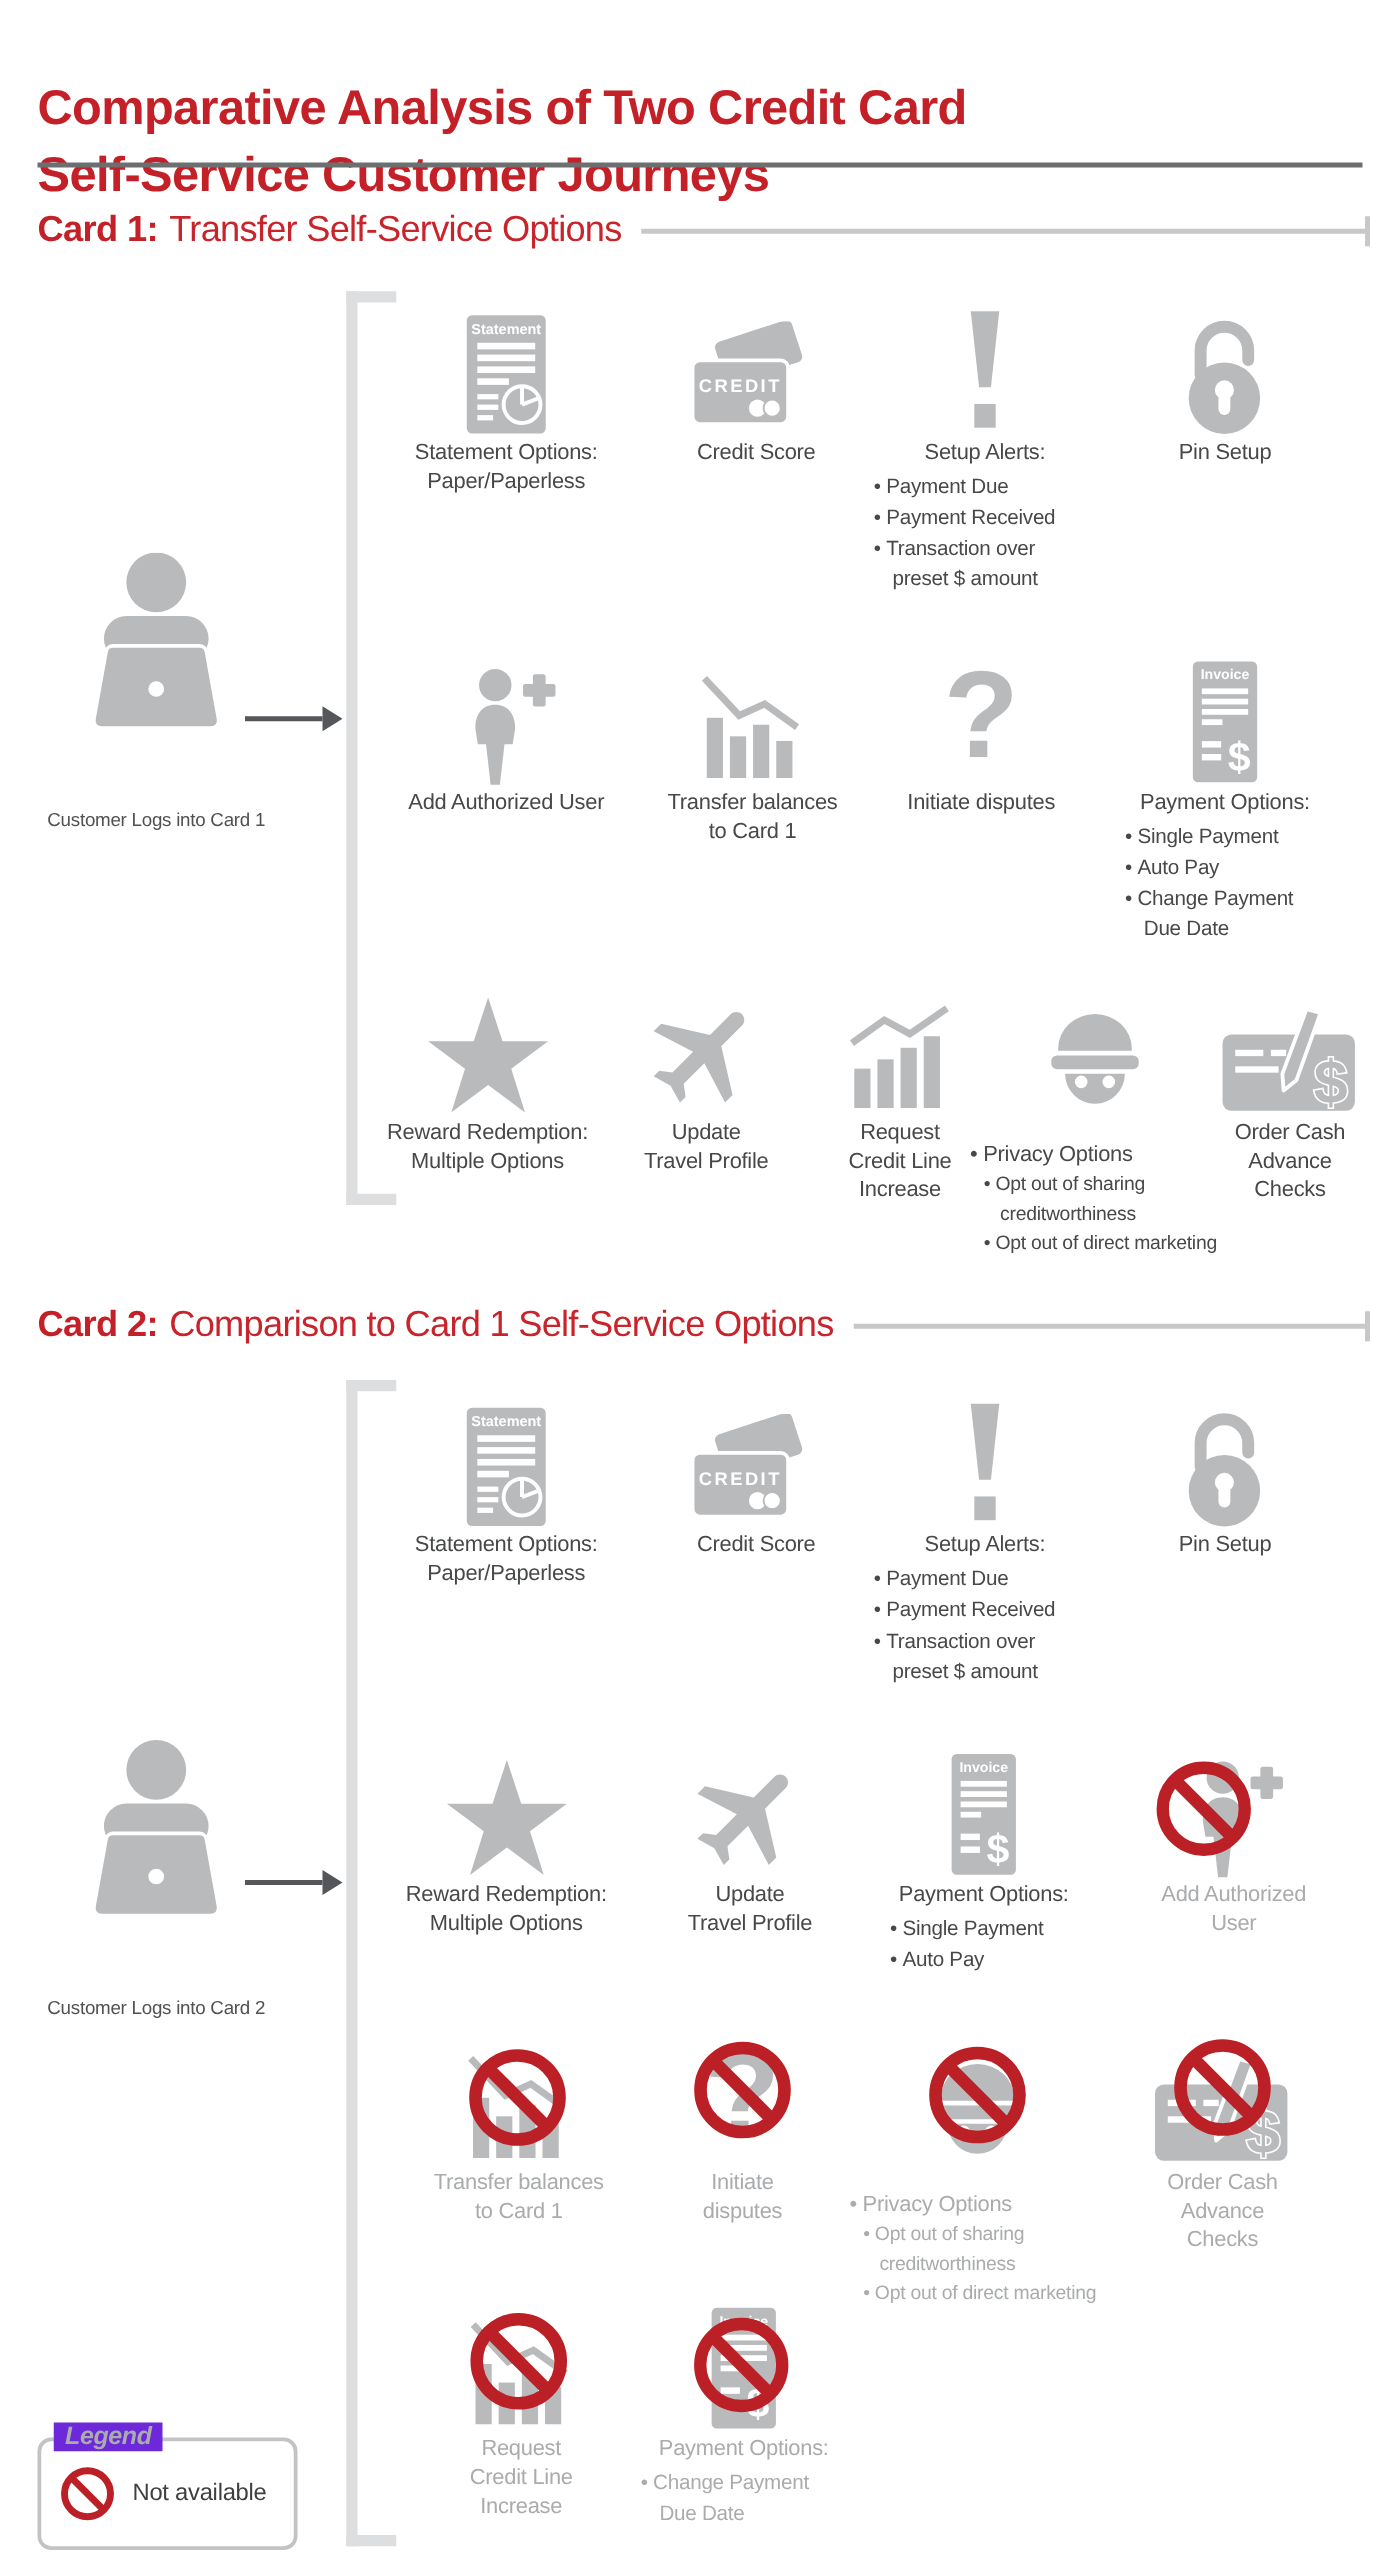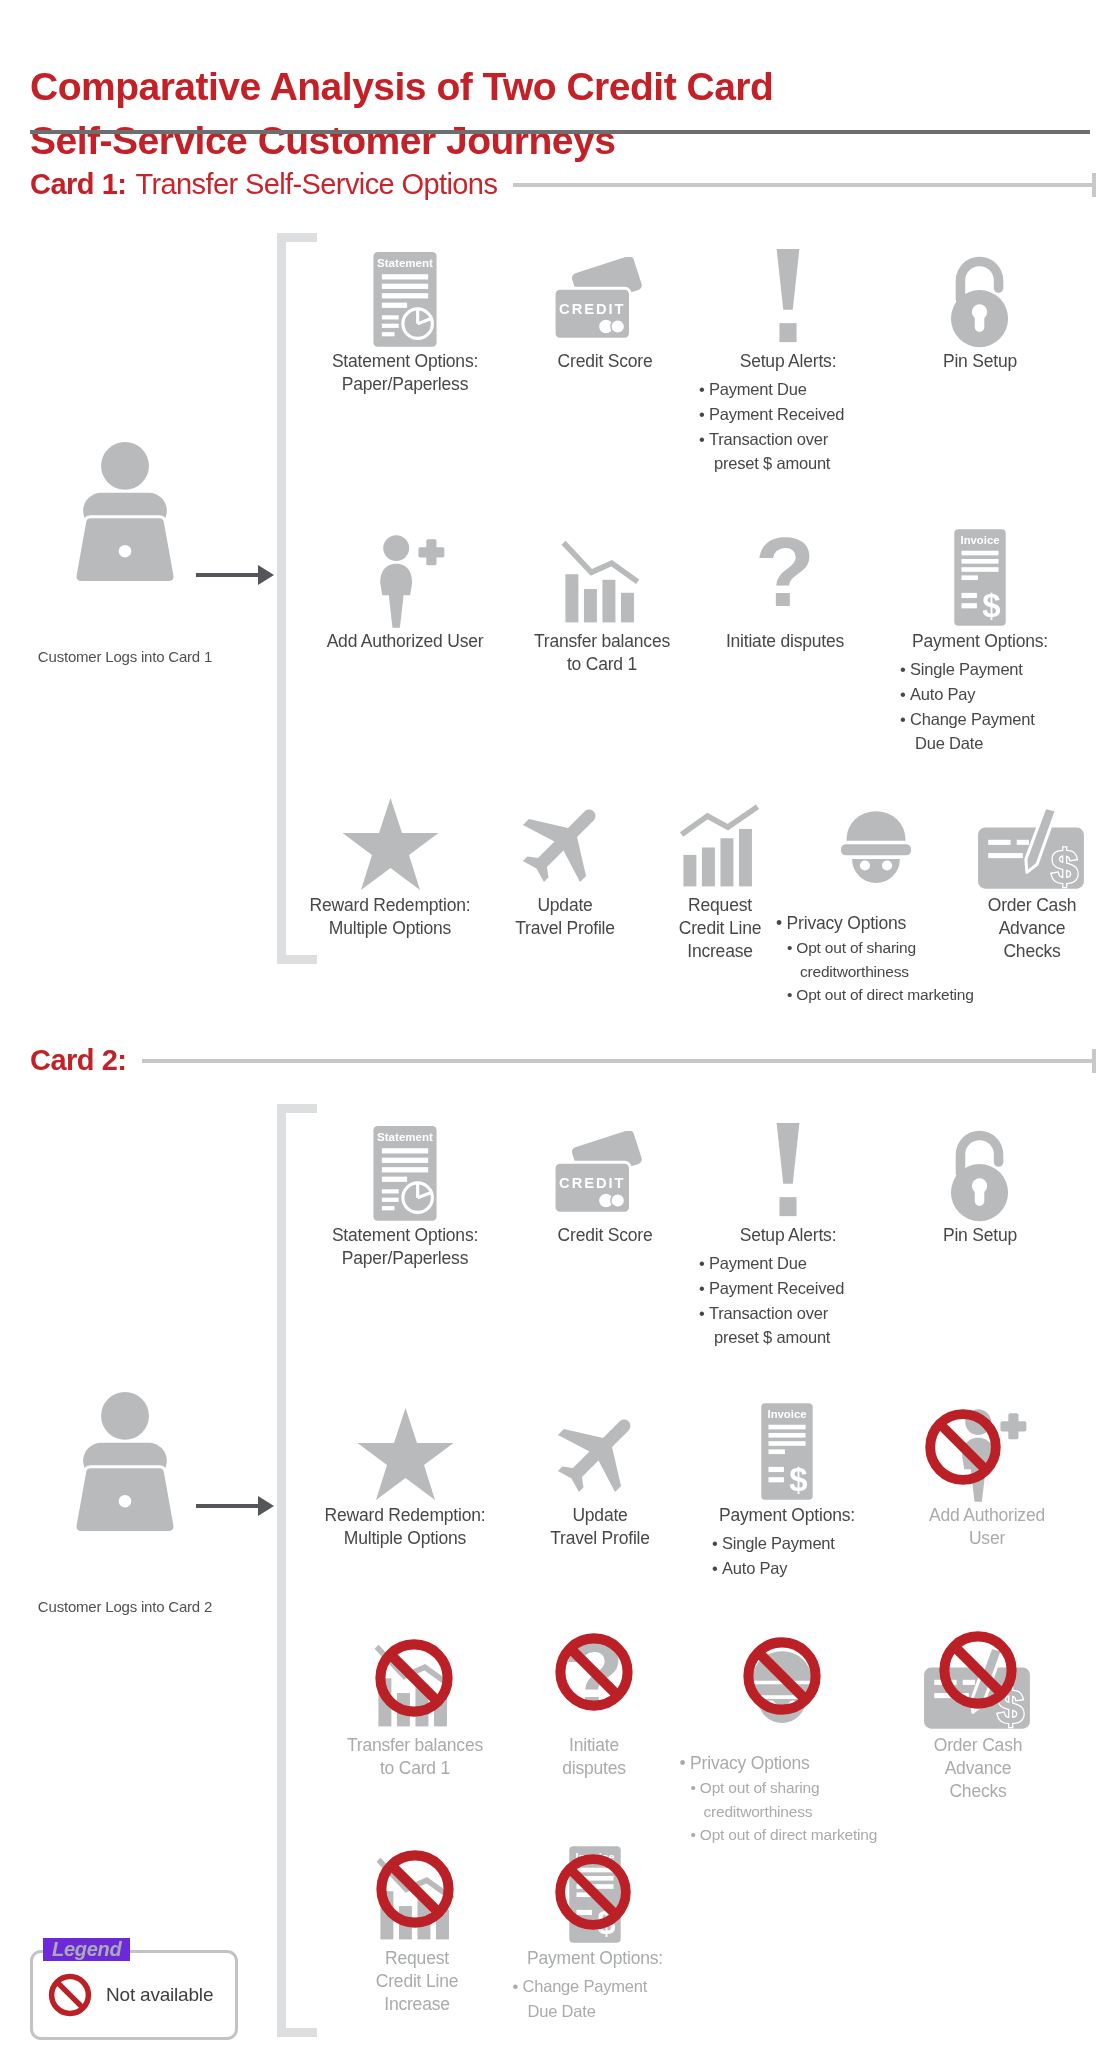--- a/index.html
+++ b/index.html
@@ -319,20 +319,21 @@
           <use href="#sym-check"></use>
         </svg>
       </div>
     <div class="label">Order Cash
 Advance
 Checks</div>
   </div>
 
   <div class="section-header" style="top:1044px;">
     <span class="sec-prefix">Card 2:</span>
+    <span class="sec-title">Comparison to Card 1 Self-Service Options</span>
     <span class="sec-rule"></span>
     <span class="sec-cap"></span>
   </div>
 
   <div class="bracket-bar" style="left:277px;top:1104px;height:933px;"></div>
   <div class="bracket-flange" style="left:277px;top:1104px;"></div>
   <div class="bracket-flange" style="left:277px;top:2028px;"></div>
 
   <div class="person-wrap" style="left:50px;top:1392px;">
     <svg width="150" height="172">

